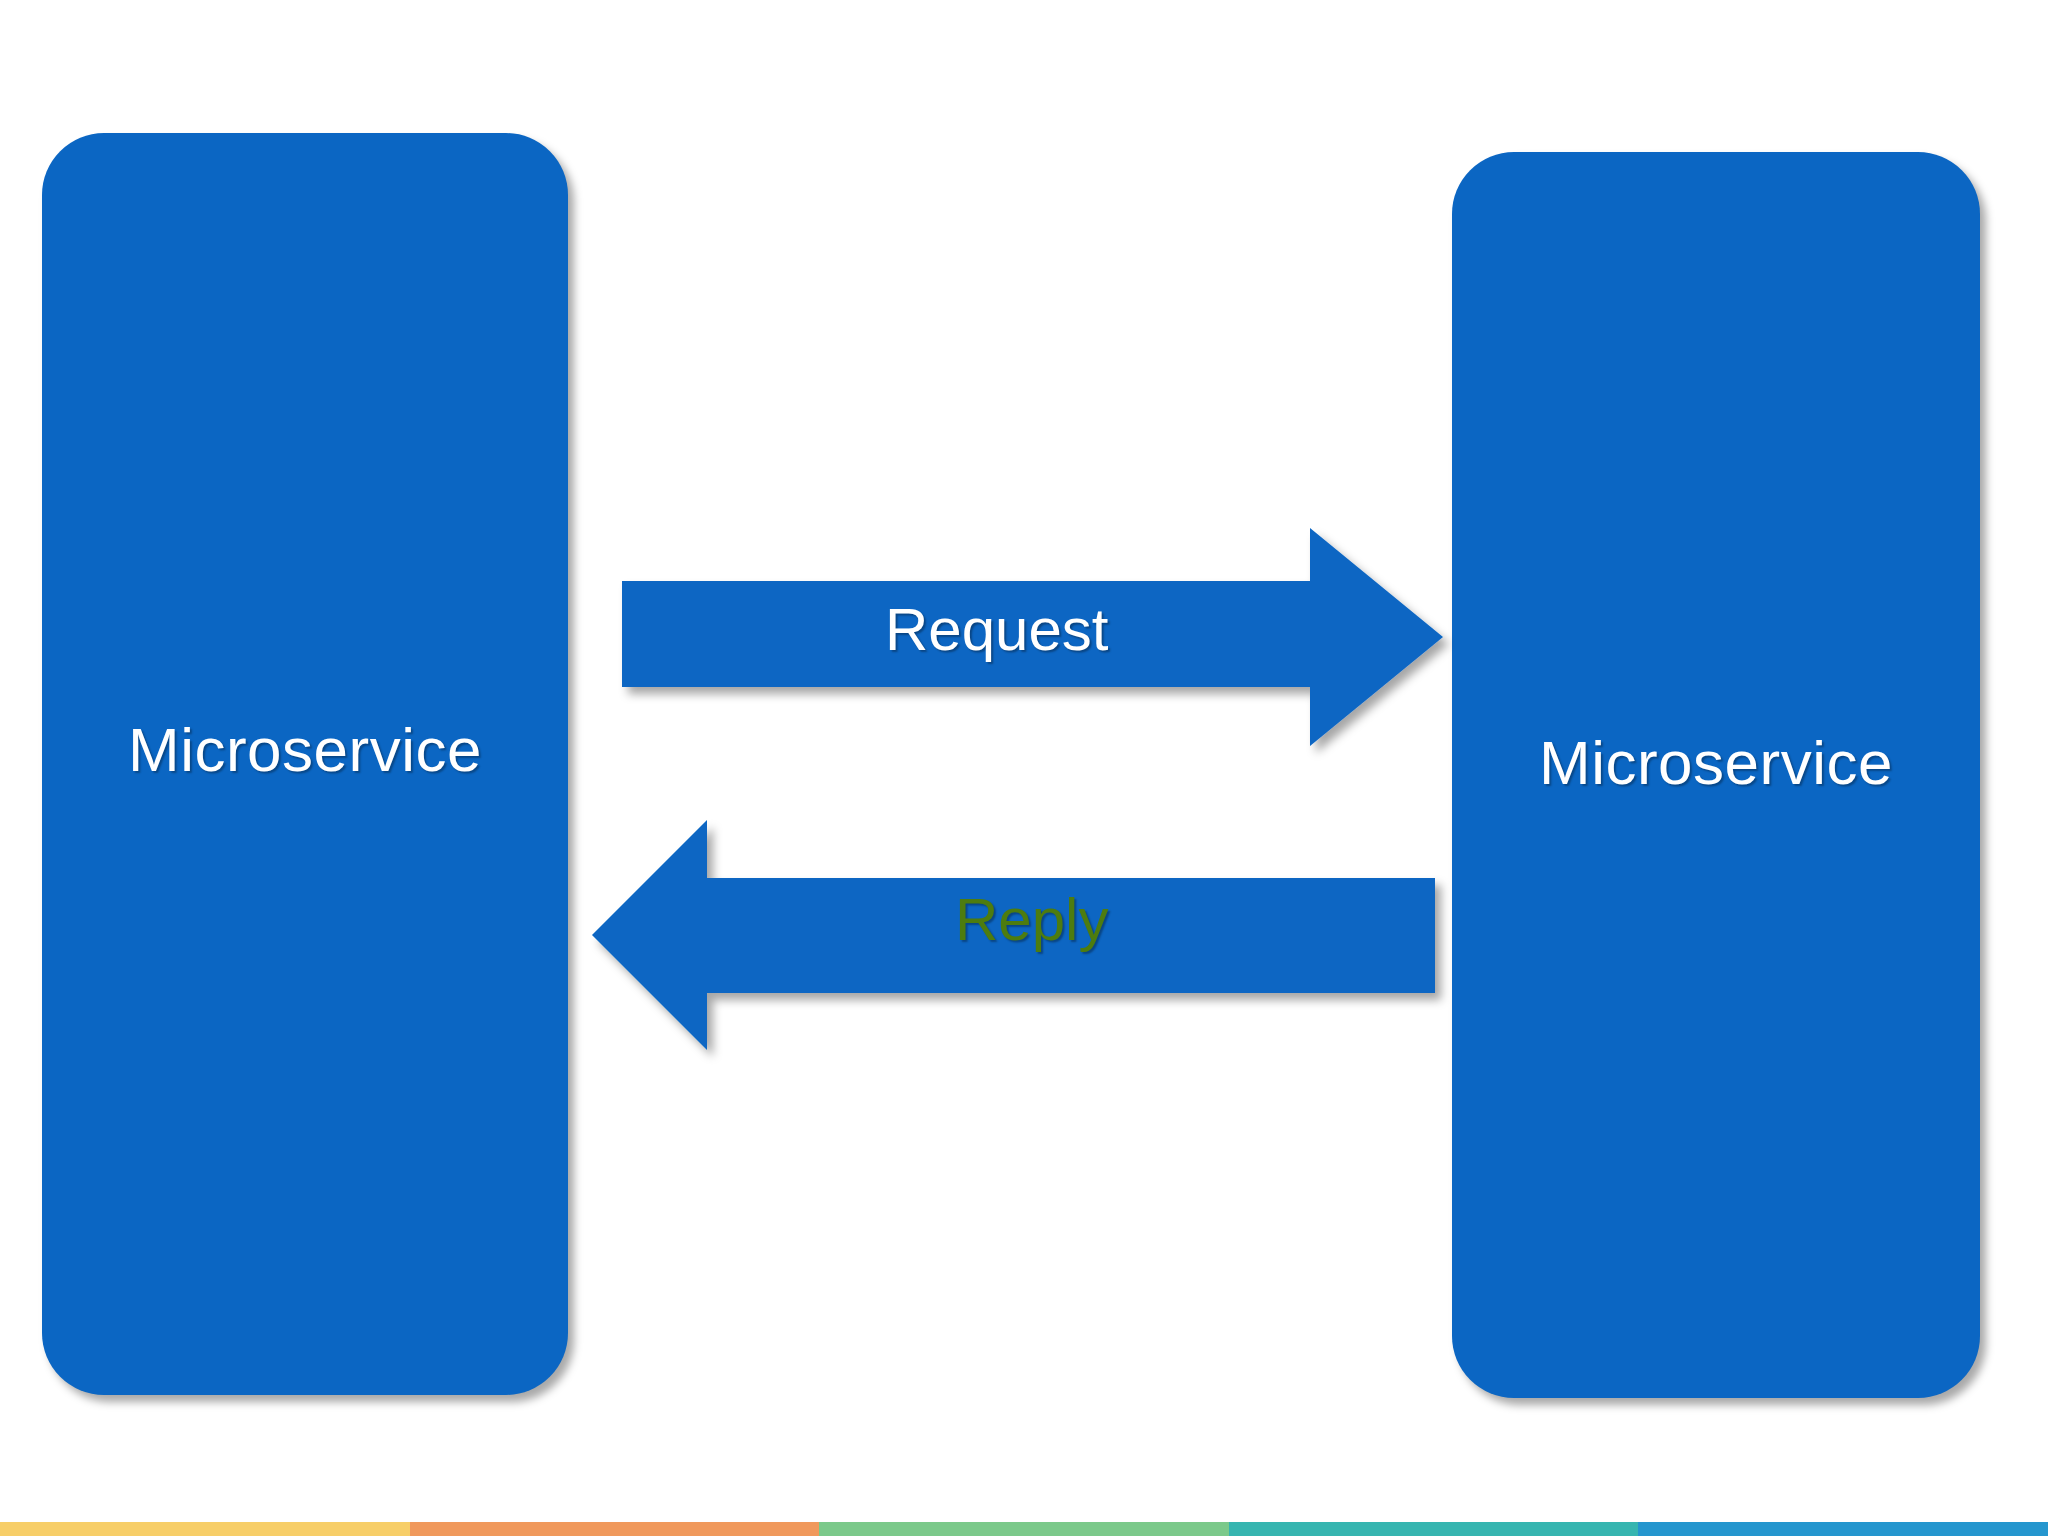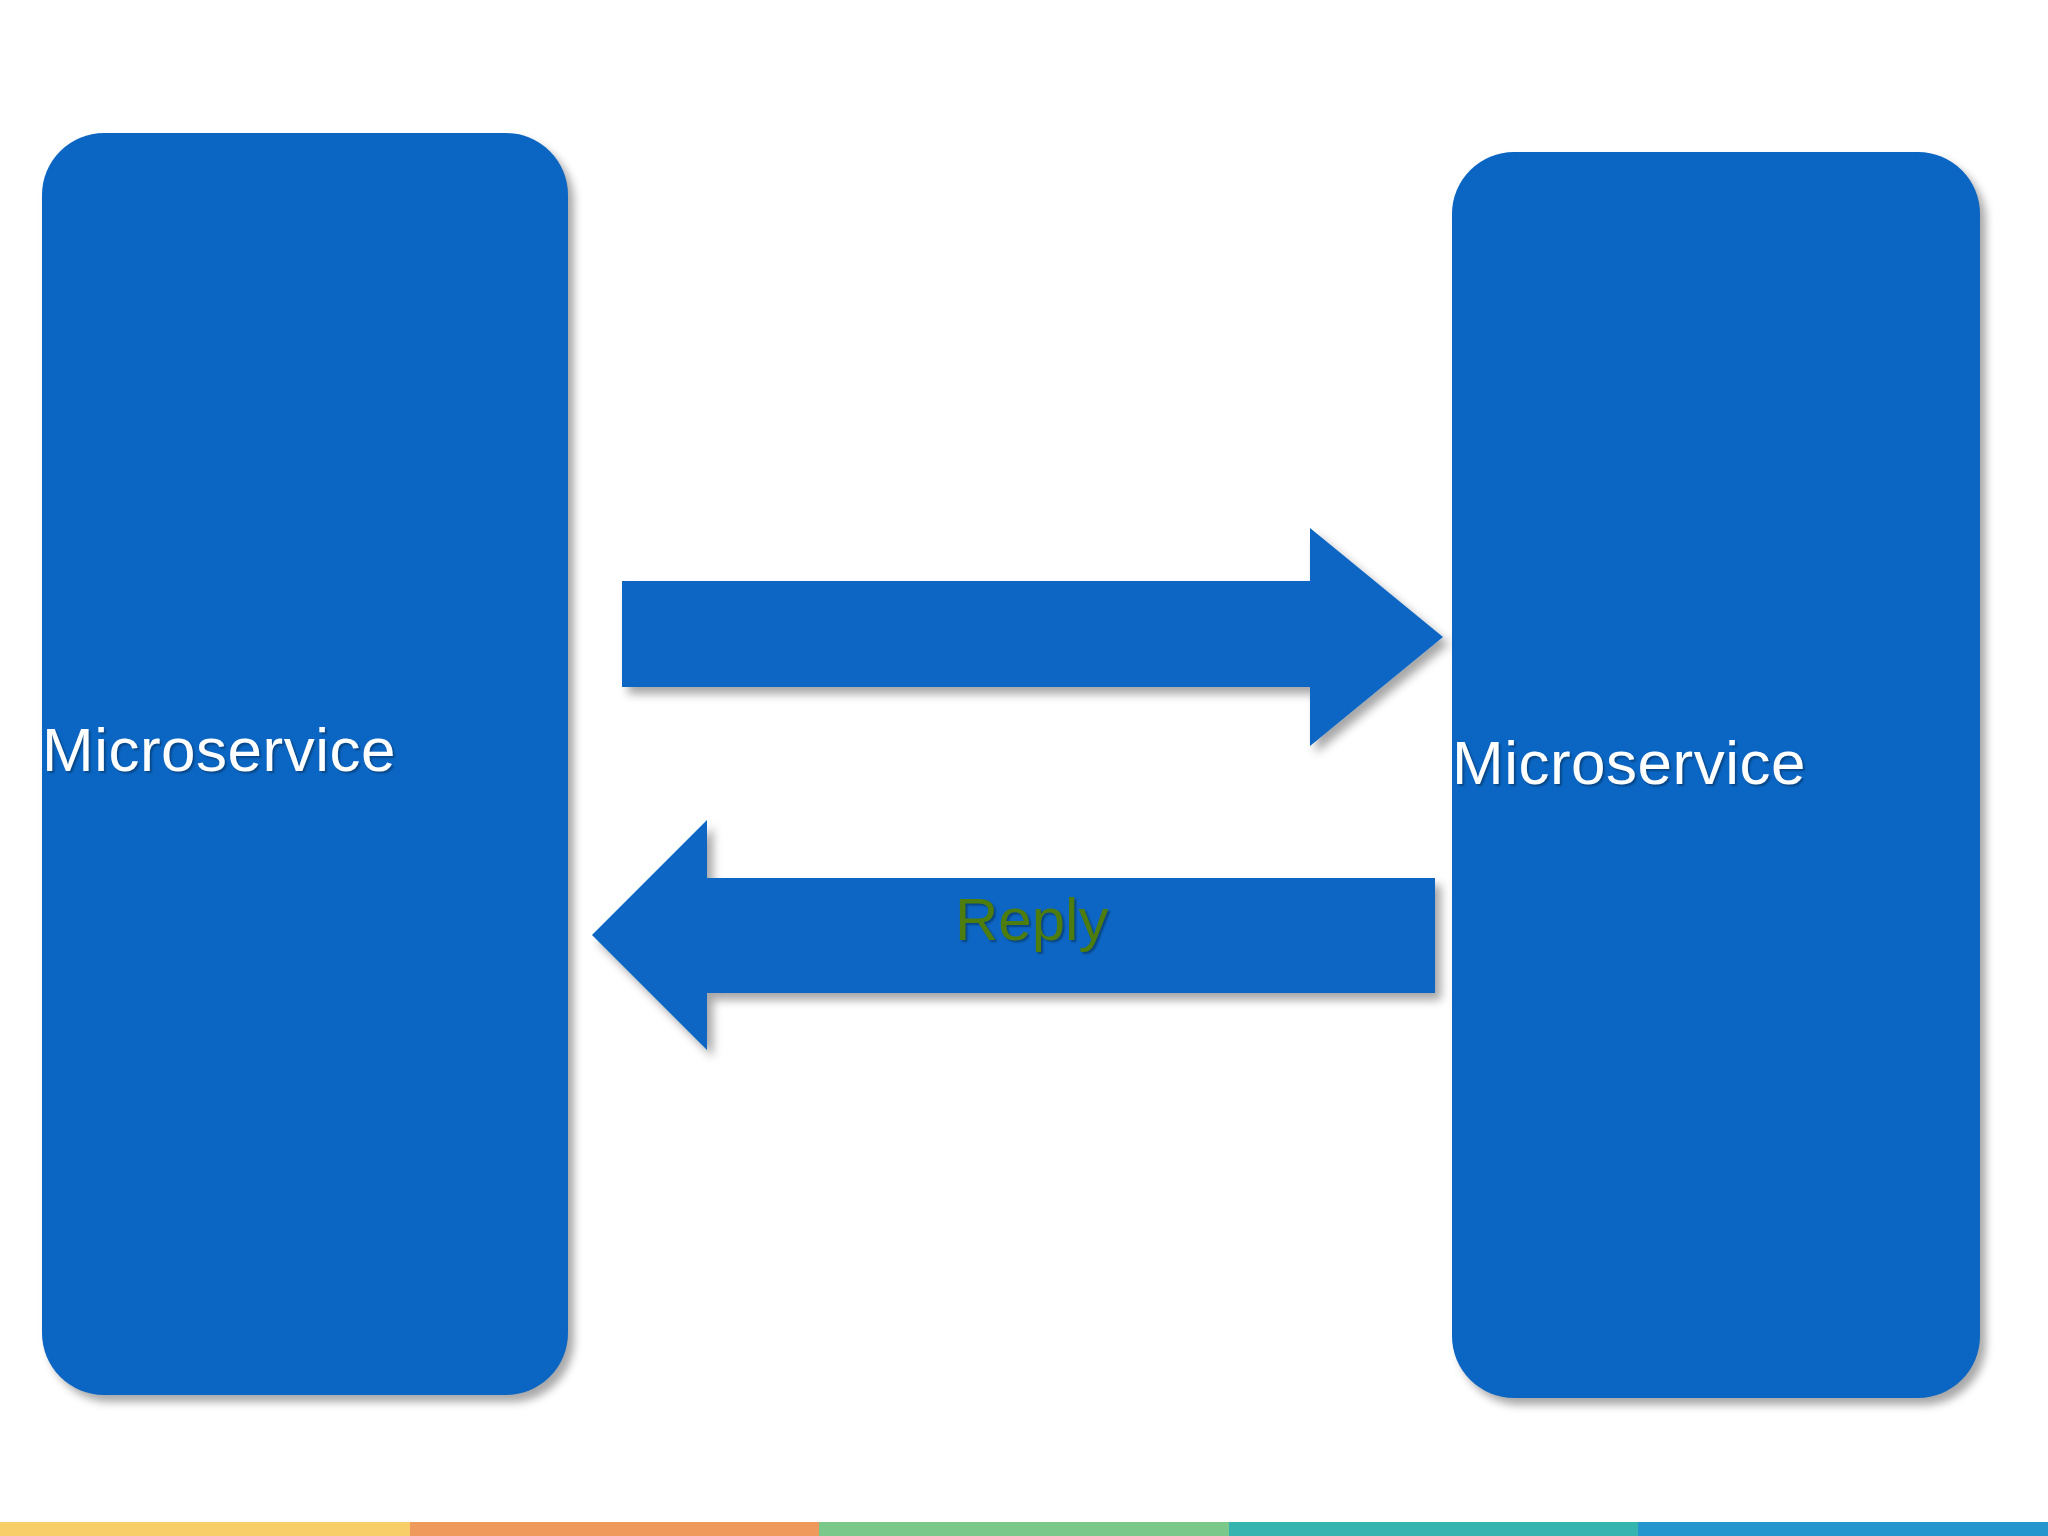--- a/index.html
+++ b/index.html
@@ -19,20 +19,21 @@
   }
 
   
   .service-box {
     position: absolute;
     background: #0B66C3;
     border-radius: 62px;
     box-shadow: 6px 7px 9px rgba(0,0,0,0.34);
     display: flex;
     align-items: center;
+    justify-content: center;
   }
   .service-box .service-label {
     color: #ffffff;
     font-size: 62px;
     line-height: 1;
     letter-spacing: 0.5px;
     white-space: nowrap;
     text-shadow: 2px 2px 2px rgba(0,0,0,0.30);
   }
   #box-left {
@@ -126,20 +127,21 @@
   <div id="arrow-request" class="arrow-wrap">
     <svg width="850" height="245" viewBox="0 0 850 245">
       <defs>
         <filter id="shadowRight" x="-20%" y="-20%" width="150%" height="150%">
           <feDropShadow dx="6" dy="7" stdDeviation="5" flood-color="#000000" flood-opacity="0.35"></feDropShadow>
         </filter>
       </defs>
       <polygon points="12,66 700,66 700,13 833,122 700,231 700,172 12,172" fill="#0B66C3" filter="url(#shadowRight)"></polygon>
     </svg>
   </div>
+  <span id="label-request" class="arrow-label" style="color: rgb(255, 255, 255);">Request</span>
 
   <div id="arrow-reply" class="arrow-wrap">
     <svg width="870" height="255" viewBox="0 0 870 255">
       <defs>
         <filter id="shadowLeft" x="-20%" y="-20%" width="150%" height="150%">
           <feDropShadow dx="6" dy="7" stdDeviation="5" flood-color="#000000" flood-opacity="0.35"></feDropShadow>
         </filter>
       </defs>
       <polygon points="12,127 127,12 127,70 855,70 855,185 127,185 127,242" fill="#0B66C3" filter="url(#shadowLeft)"></polygon>
     </svg>

